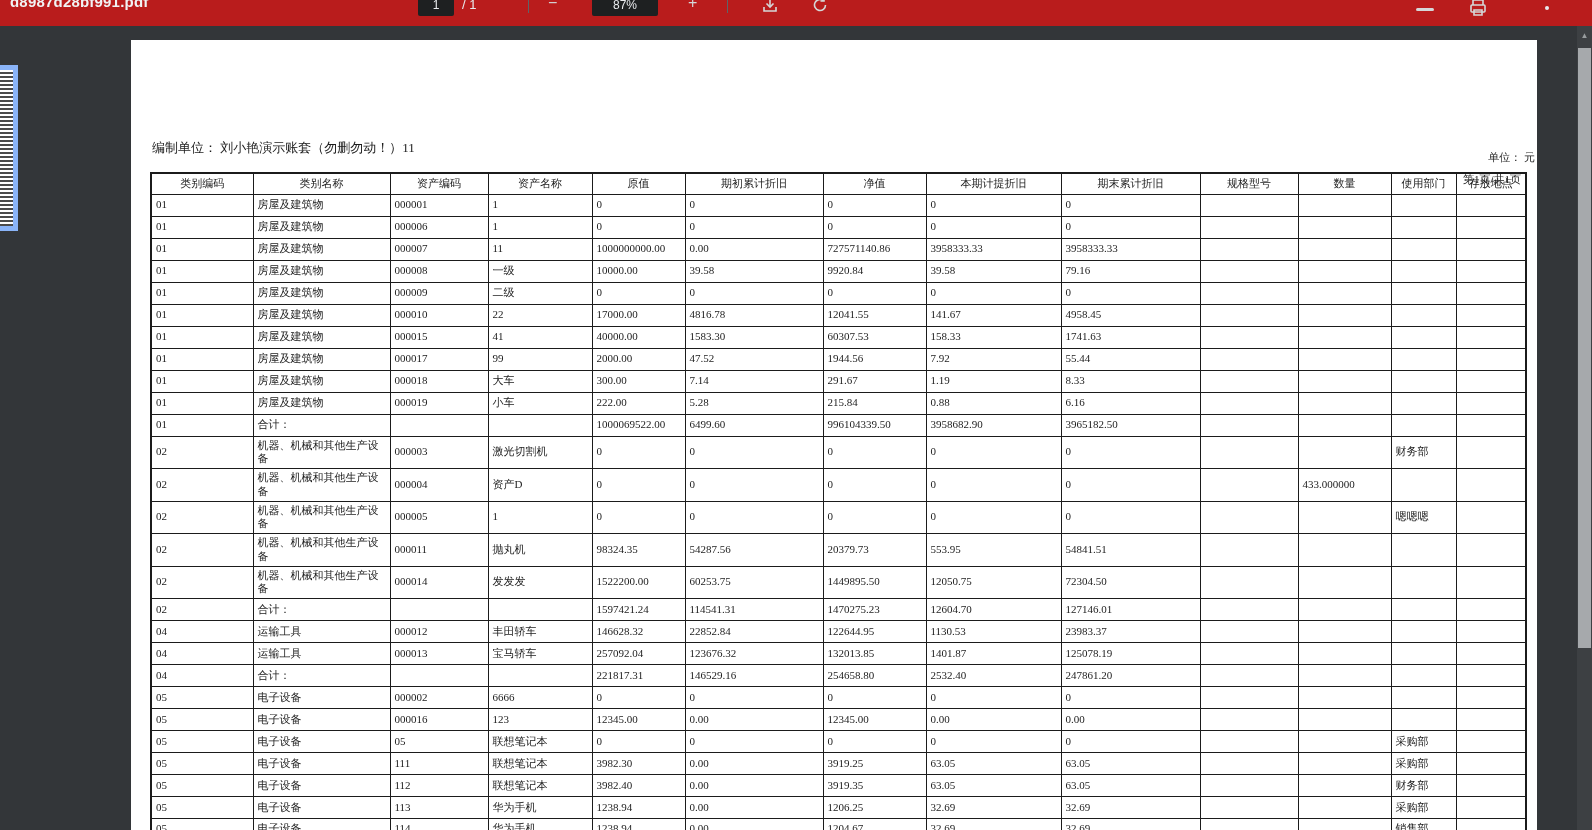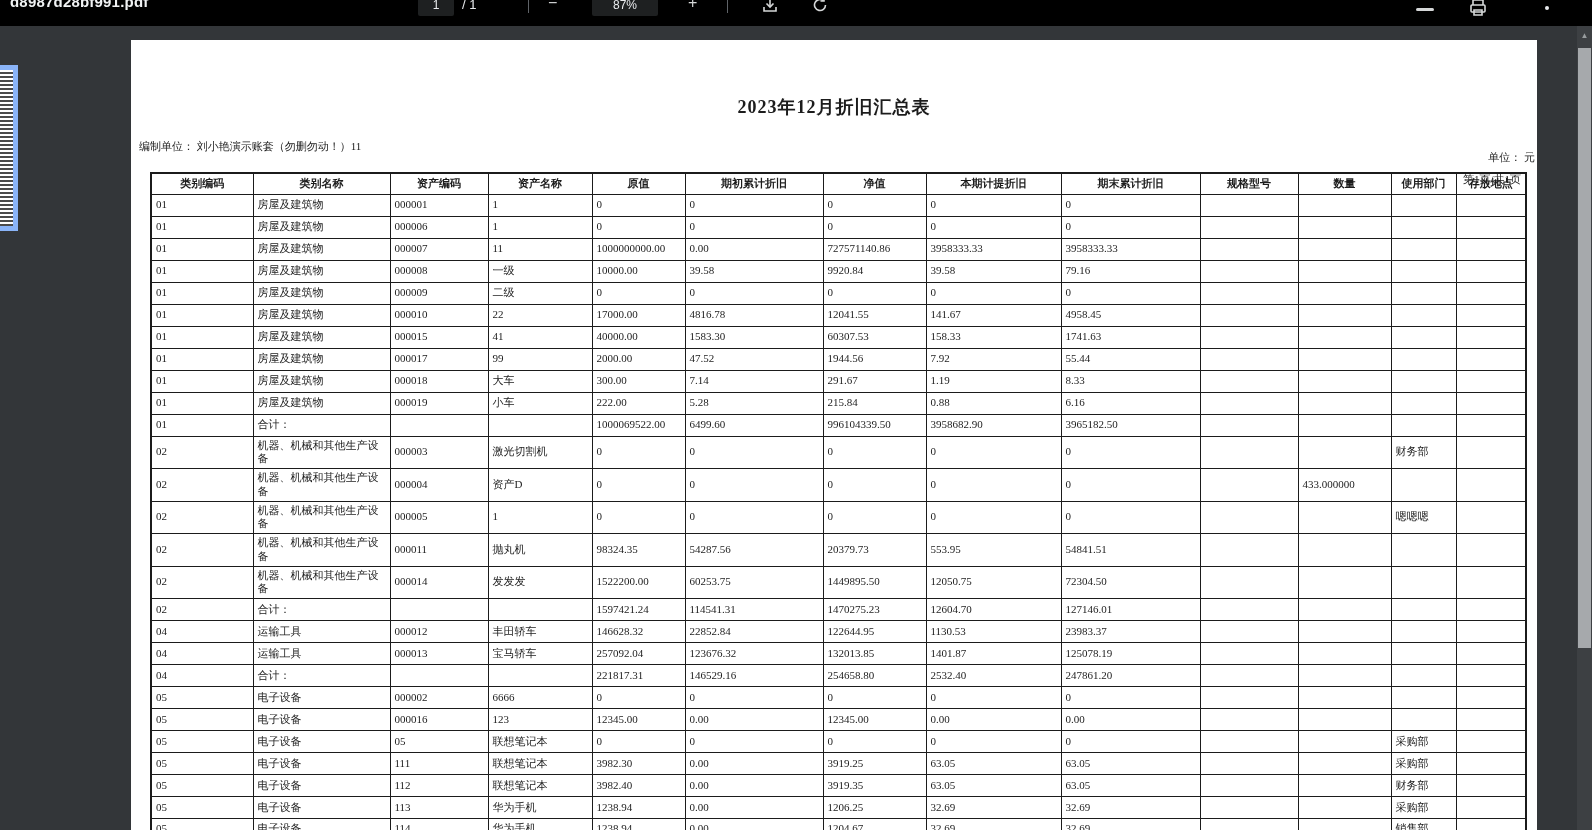--- a/index.html
+++ b/index.html
@@ -1,20 +1,20 @@
 <!DOCTYPE html>
 <html><head>
 <meta charset="utf-8">
 <style>
   * { margin:0; padding:0; box-sizing:border-box; }
   html,body { width:1592px; height:830px; overflow:hidden; background:#333639;
               font-family:"Liberation Sans","DejaVu Sans",sans-serif; }
 
   
-  .toolbar { position:relative; width:100%; height:26px; background:#000000; overflow:hidden; z-index:5;padding-left:46px; }
+  .toolbar { position:relative; width:100%; height:26px; background:#b91c1c; overflow:hidden; z-index:5;padding-left:46px; }
   .toolbar-inner { position:absolute; top:-14px; left:0; width:100%; height:40px; }
   .tb-item { position:absolute; color:#e8eaed; }
   .filename { top:7px; left:10px; font-size:15px; font-weight:700; color:#f1f3f4; letter-spacing:.2px; }
   .tb-box { top:8px; height:22px; background:#1e2021; border-radius:2px; color:#e8eaed;
             font-size:12px; display:flex; align-items:center; justify-content:center; }
   .page-box { left:418px; width:36px; }
   .zoom-box { left:592px; width:66px; }
   .tb-text { top:11px; font-size:13px; color:#e8eaed; }
   .tb-sep { top:9px; width:1px; height:18px; background:#5f6368; }
   .tb-glyph { top:8px; font-size:16px; color:#d5d7d8; cursor:pointer; }
@@ -32,26 +32,26 @@
   .thumb-in { width:100%; height:100%; background:
       repeating-linear-gradient(#fff 0 2px, #2b2b2b 2px 4px); opacity:.85; }
 
   
   .page { position:absolute; left:131px; top:14px; width:1406px; height:790px;
           background:#fff; overflow:hidden; color:#1c1c1c;
           font-family:"Liberation Serif","DejaVu Serif",serif; }
   .doc-title { position:absolute; top:55px; left:0; width:100%; text-align:center;
                font-size:18px; font-weight:700; letter-spacing:1px; }
   .page-info { position:absolute; top:88px; right:16px; font-size:11px;margin-top:44px; }
-  .prepared  { position:absolute; top:99px; left:8px;  font-size:11px;font-family:Liberation Serif, serif; }
+  .prepared  { position:absolute; top:99px; left:21px;  font-size:13px;font-family:Liberation Serif, serif; }
   .unit-lbl  { position:absolute; top:110px; right:2px; font-size:11px; }
 
   table.dep { position:absolute; top:132px; left:19px; width:1375px;
               border-collapse:collapse; border:2px solid #1b1b1b; table-layout:fixed; }
-  table.dep th { border:1px solid #1b1b1b; height:21px; font-size:11px; font-weight:700;
+  table.dep th { border:1px solid #1b1b1b; height:21px; font-size:11px; font-weight:400;
                  text-align:center; padding:1px 6px; }
   table.dep td { border:1px solid #1b1b1b; height:22px; font-size:11px; font-weight:400;
                  text-align:left; vertical-align:middle; padding:2px 4px; line-height:1.25;
                  word-break:break-all; overflow:hidden; }
 
   
   .scrollbar { position:absolute; right:0; top:0; width:15px; height:804px; background:#3d4043; cursor:pointer; }
   .scroll-up { width:15px; height:18px; display:flex; align-items:center; justify-content:center;
                color:#989c9e; font-size:8px; cursor:pointer; }
   .scroll-thumb { position:absolute; left:1px; top:22px; width:13px; height:600px;
@@ -105,21 +105,20 @@
     </div>
   </div>
 
   <div class="content">
 
     <div class="thumb" style="border-color: rgb(138, 180, 248);">
       <div class="thumb-in"></div>
     </div>
 
     <div class="page">
-      <div class="doc-title">2023年12月折旧汇总表</div>
       <div class="page-info">第1页/共1页</div>
       <div class="prepared">编制单位： 刘小艳演示账套（勿删勿动！）11</div>
       <div class="unit-lbl">单位： 元</div>
 
       <table class="dep">
         <colgroup>
             <col style="width: 102px;">
             <col style="width: 137px;">
             <col style="width: 98px;">
             <col style="width: 104px;">

